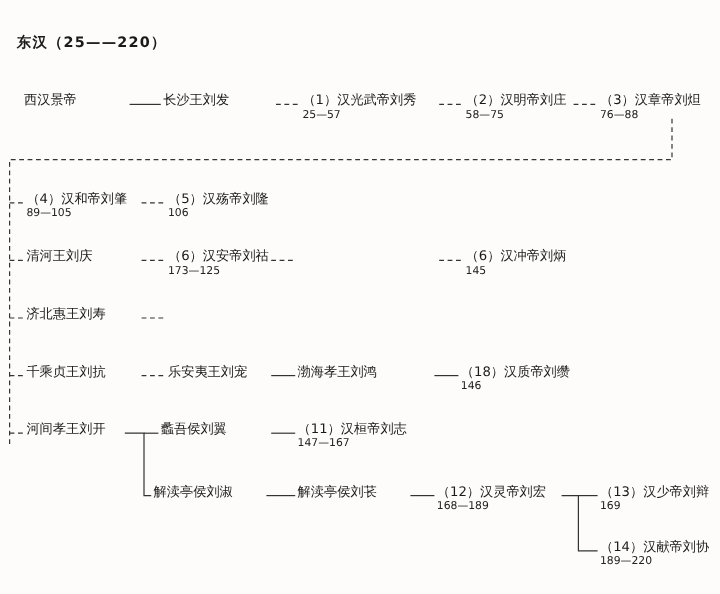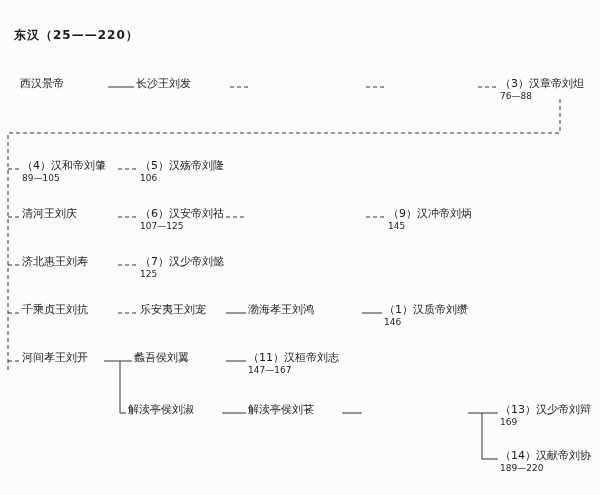--- a/index.html
+++ b/index.html
@@ -65,70 +65,74 @@
   </svg>
 
   <div class="node" style="left:20px;top:56px">
     <span class="nm">西汉景帝</span>
     <span class="yr"></span>
   </div>
   <div class="node" style="left:136px;top:56px">
     <span class="nm">长沙王刘发</span>
     <span class="yr"></span>
   </div>
+  <div class="node" style="left:252px;top:56px">
+    <span class="nm">（1）汉光武帝刘秀</span>
+    <span class="yr">25—57</span>
+  </div>
+  <div class="node" style="left:388px;top:56px">
+    <span class="nm">（2）汉明帝刘庄</span>
+    <span class="yr">58—75</span>
+  </div>
   <div class="node" style="left:500px;top:56px">
     <span class="nm">（3）汉章帝刘炟</span>
     <span class="yr">76—88</span>
   </div>
 
   <div class="node" style="left:22px;top:138px">
     <span class="nm">（4）汉和帝刘肇</span>
     <span class="yr">89—105</span>
   </div>
   <div class="node" style="left:140px;top:138px">
     <span class="nm">（5）汉殇帝刘隆</span>
     <span class="yr">106</span>
   </div>
 
   <div class="node" style="left:22px;top:186px">
     <span class="nm">清河王刘庆</span>
     <span class="yr"></span>
   </div>
   <div class="node" style="left:140px;top:186px">
     <span class="nm">（6）汉安帝刘祜</span>
-    <span class="yr">107—125</span>
+    <span class="yr">173—125</span>
   </div>
   <div class="node" style="left:388px;top:186px">
-    <span class="nm">（9）汉冲帝刘炳</span>
+    <span class="nm">（6）汉冲帝刘炳</span>
     <span class="yr">145</span>
   </div>
 
   <div class="node" style="left:22px;top:234px">
     <span class="nm">济北惠王刘寿</span>
     <span class="yr"></span>
-  </div>
-  <div class="node" style="left:140px;top:234px">
-    <span class="nm">（7）汉少帝刘懿</span>
-    <span class="yr">125</span>
   </div>
 
   <div class="node" style="left:22px;top:282px">
     <span class="nm">千乘贞王刘抗</span>
     <span class="yr"></span>
   </div>
   <div class="node" style="left:140px;top:282px">
     <span class="nm">乐安夷王刘宠</span>
     <span class="yr"></span>
   </div>
   <div class="node" style="left:248px;top:282px">
     <span class="nm">渤海孝王刘鸿</span>
     <span class="yr"></span>
   </div>
   <div class="node" style="left:384px;top:282px">
-    <span class="nm">（1）汉质帝刘缵</span>
+    <span class="nm">（18）汉质帝刘缵</span>
     <span class="yr">146</span>
   </div>
 
   <div class="node" style="left:22px;top:330px">
     <span class="nm">河间孝王刘开</span>
     <span class="yr"></span>
   </div>
   <div class="node" style="left:134px;top:330px">
     <span class="nm">蠡吾侯刘翼</span>
     <span class="yr"></span>
@@ -139,20 +143,24 @@
   </div>
 
   <div class="node" style="left:128px;top:382px">
     <span class="nm">解渎亭侯刘淑</span>
     <span class="yr"></span>
   </div>
   <div class="node" style="left:248px;top:382px">
     <span class="nm">解渎亭侯刘苌</span>
     <span class="yr"></span>
   </div>
+  <div class="node" style="left:364px;top:382px">
+    <span class="nm">（12）汉灵帝刘宏</span>
+    <span class="yr">168—189</span>
+  </div>
   <div class="node" style="left:500px;top:382px">
     <span class="nm">（13）汉少帝刘辩</span>
     <span class="yr">169</span>
   </div>
   <div class="node" style="left:500px;top:428px">
     <span class="nm">（14）汉献帝刘协</span>
     <span class="yr">189—220</span>
   </div>
 
   <div class="footer">

